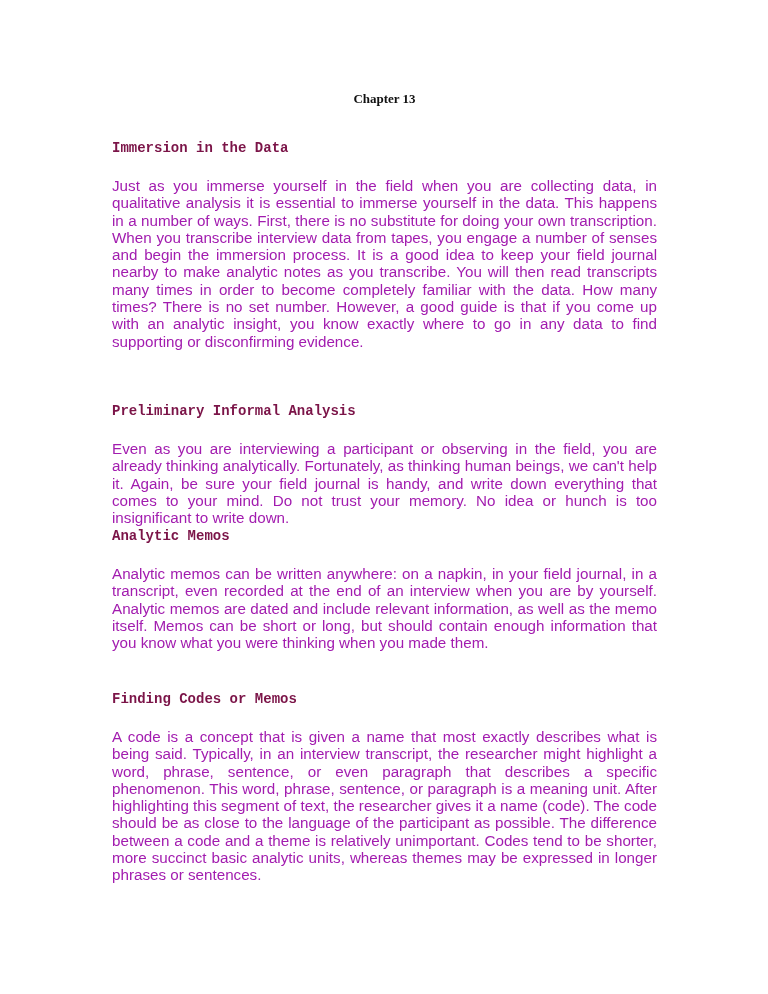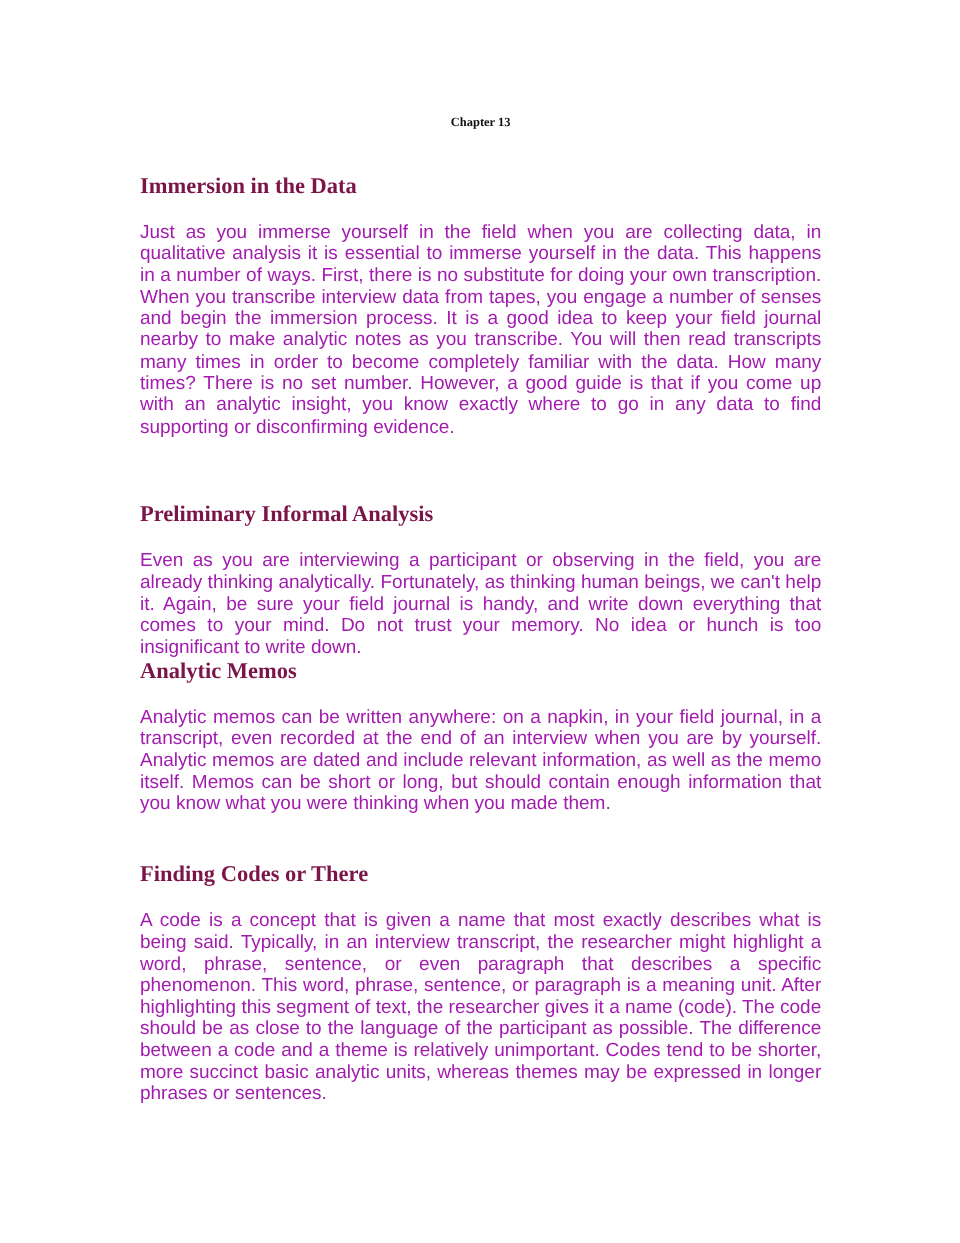--- a/index.html
+++ b/index.html
@@ -20,35 +20,35 @@
       width: 545px;
     }
     .chapter-head {
       position: absolute;
       left: 0;
       width: 545px;
       top: 90px;
       text-align: center;
       font-family: "Liberation Serif", serif;
       font-weight: bold;
-      font-size: 10px;
+      font-size: 13px;
       line-height: 18px;
       color: #111111;
     }
     .chapter-head div { display: block; }
     .section {
       position: absolute;
       left: 0;
       width: 545px;
     }
     .section h2 {
       margin: 0;
-      font-family: Liberation Serif, serif;
+      font-family: Liberation Mono, monospace;
       font-weight: bold;
-      font-size: 18px;
+      font-size: 14px;
       line-height: 22px;
       color: #7b1448;
     }
     .section p {
       margin: 18px 0 0 0;
       font-family: "Liberation Sans", sans-serif;
       font-size: 15.2px;
       line-height: 17.3px;
       color: #a21caf;
       text-align: justify;
@@ -76,17 +76,17 @@
     <h2 style="color: rgb(123, 20, 72);">Preliminary Informal Analysis</h2>
     <p>Even as you are interviewing a participant or observing in the field, you are already thinking analytically. Fortunately, as thinking human beings, we can't help it. Again, be sure your field journal is handy, and write down everything that comes to your mind. Do not trust your memory. No idea or hunch is too insignificant to write down.</p>
   </div>
 
   <div class="section" id="sec-2">
     <h2 style="color: rgb(123, 20, 72);">Analytic Memos</h2>
     <p>Analytic memos can be written anywhere: on a napkin, in your field journal, in a transcript, even recorded at the end of an interview when you are by yourself. Analytic memos are dated and include relevant information, as well as the memo itself. Memos can be short or long, but should contain enough information that you know what you were thinking when you made them.</p>
   </div>
 
   <div class="section" id="sec-3">
-    <h2 style="color: rgb(123, 20, 72);">Finding Codes or There</h2>
+    <h2 style="color: rgb(123, 20, 72);">Finding Codes or Memos</h2>
     <p>A code is a concept that is given a name that most exactly describes what is being said. Typically, in an interview transcript, the researcher might highlight a word, phrase, sentence, or even paragraph that describes a specific phenomenon. This word, phrase, sentence, or paragraph is a meaning unit. After highlighting this segment of text, the researcher gives it a name (code). The code should be as close to the language of the participant as possible. The difference between a code and a theme is relatively unimportant. Codes tend to be shorter, more succinct basic analytic units, whereas themes may be expressed in longer phrases or sentences.</p>
   </div>
 
 </div>
 
 </body></html>

